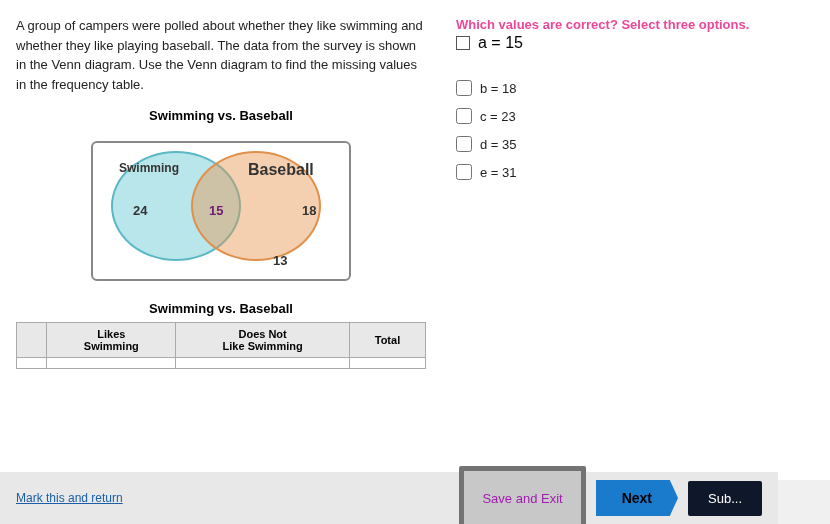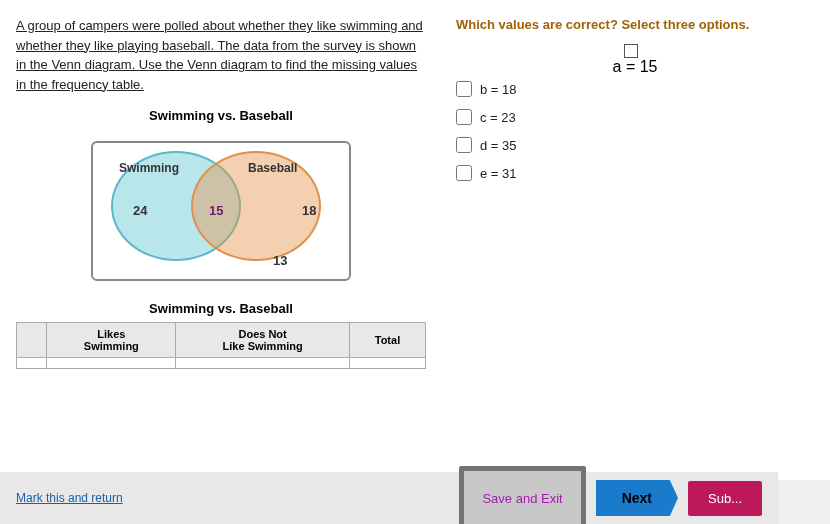--- a/index.html
+++ b/index.html
@@ -25,21 +25,20 @@
     .right-panel {
       flex: 1;
       padding-left: 20px;
       border-left: none;
     }
     .problem-text {
       font-size: 13px;
       line-height: 1.5;
       color: #222;
       margin-bottom: 14px;
-      text-decoration: underline;
     }
     .venn-title {
       text-align: center;
       font-weight: bold;
       font-size: 13px;
       margin-bottom: 8px;
     }
     .venn-container {
       position: relative;
       width: 260px;
@@ -80,21 +79,21 @@
       top: 30px;
       left: 28px;
       font-size: 12px;
       font-weight: bold;
       color: #333;
     }
     .label-baseball {
       position: absolute;
       top: 30px;
       left: 148px;
-      font-size: 12px;
+      font-size: 16px;
       font-weight: bold;
       color: #333;
       padding-left: 9px;
     }
     .num-24 {
       position: absolute;
       top: 72px;
       left: 42px;
       font-size: 13px;
       font-weight: bold;
@@ -142,42 +141,41 @@
       padding: 5px 8px;
       text-align: center;
     }
     .freq-table th {
       background: #e8e8e8;
       font-weight: bold;
     }
     .right-panel .question-text {
       font-size: 13px;
       font-weight: bold;
-      color: #a16207;
-      margin-bottom: 10px;
+      color: #ec4899;
+      margin-bottom: 0;
       line-height: 1.4;
     }
     .option-item {
       display: flex;
       align-items: flex-end;
       margin-bottom: 12px;
       font-size: 13px;
       color: #222;
     }
     .option-item input[type="checkbox"] {
       margin-right: 8px;
       width: 16px;
       height: 16px;
       cursor: pointer;
     }
     .option-a-row {
       display: flex;
       align-items: center;
-      margin-bottom: 5px;
-      flex-direction: column;
+      margin-bottom: 28px;
     }
     .checkbox-placeholder {
       width: 14px;
       height: 14px;
       border: 1.5px solid #555;
       display: inline-block;
       margin-right: 8px;
       background: #fff;
     }
     .footer-bar {
@@ -216,21 +214,21 @@
       background: #1a7acc;
       border: none;
       padding: 10px 26px;
       font-size: 14px;
       font-weight: bold;
       cursor: pointer;
       color: #000000;
       clip-path: polygon(0 0, 90% 0, 100% 50%, 90% 100%, 0 100%);
     }
     .btn-sub {
-      background: #be185d;
+      background: #0f172a;
       border: none;
       padding: 10px 20px;
       font-size: 13px;
       cursor: pointer;
       color: #fff;
       border-radius: 2px;
     }
   </style>
 </head>
 <body>

